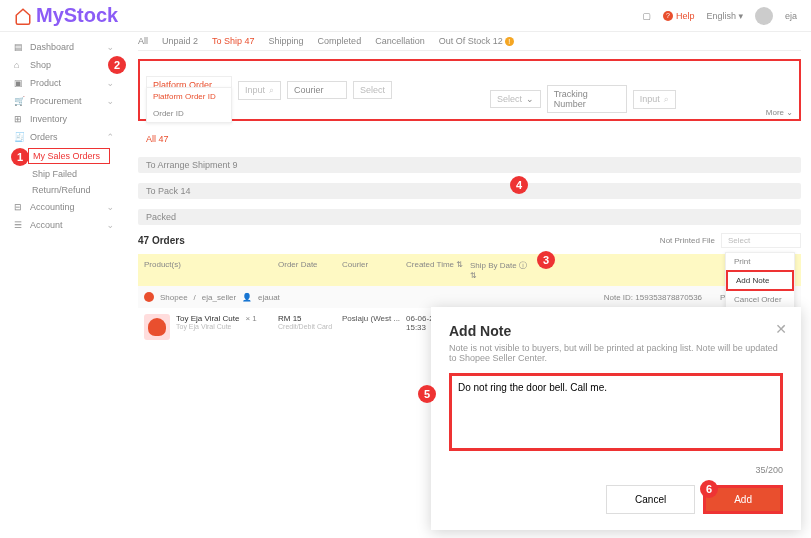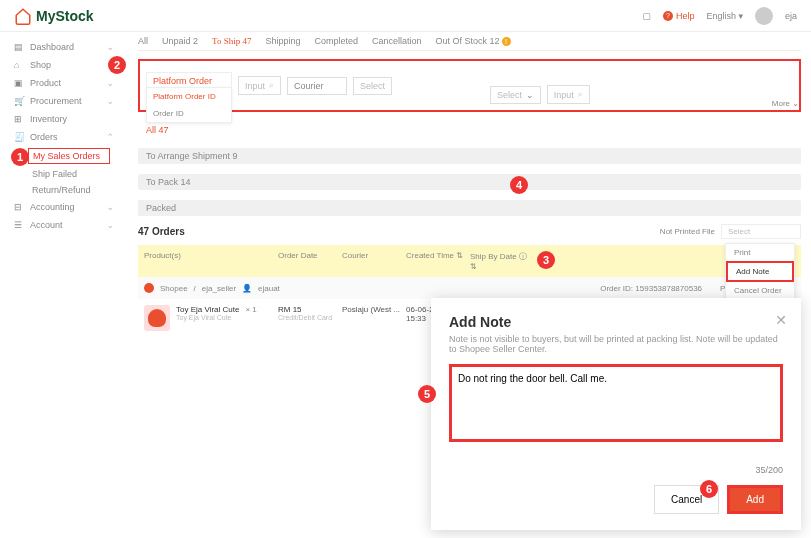--- a/index.html
+++ b/index.html
@@ -1,31 +1,31 @@
 <!DOCTYPE html>
 <html><head>
 <meta charset="utf-8">
 <style>
   * { box-sizing: border-box; margin: 0; padding: 0; font-family: Arial, sans-serif; }
   body { background: #fff; width: 811px; height: 538px; position: relative; font-size: 10px; color: #555; overflow: hidden; }
   .header { height: 32px; display: flex; align-items: center; padding: 0 14px; border-bottom: 1px solid #eee; }
-  .logo { display: flex; align-items: center; gap: 4px; color: #14532d; font-weight: bold; font-size: 14px; }
+  .logo { display: flex; align-items: center; gap: 4px; color: #8b5cf6; font-weight: bold; font-size: 20px; }
   .logo svg { width: 18px; height: 18px; }
   .header-right { margin-left: auto; display: flex; align-items: center; gap: 12px; font-size: 9px; color: #888; }
   .help { color: #e94f2e; display:flex; align-items:flex-start; gap:3px;}
   .avatar { width: 18px; height: 18px; border-radius: 50%; background: #ccc; display:inline-block;}
   .layout { display: flex; }
   .sidebar { width: 128px; padding: 6px 0; }
   .side-item { display: flex; align-items: center; gap: 6px; padding: 4px 14px; color: #888; font-size: 9px; cursor: pointer; }
   .side-item .chev { margin-left: auto; color:#bbb; }
   .side-sub { padding-left: 32px; font-size: 9px; color:#888; padding-top:3px; padding-bottom:3px;}
   .side-sub.sel { border:1.5px solid #e33; color:#e33; margin: 2px 18px 2px 28px; padding: 2px 4px; }
   .main { flex: 1; padding: 4px 10px 0 10px; }
   .tabs { display: flex; gap: 14px; font-size: 9px; color: #888; border-bottom: 1px solid #eee; padding-bottom:4px;}
-  .tabs .tab.active { color:#e94f2e;font-family:Liberation Serif, serif; }
+  .tabs .tab.active { color:#e94f2e; }
   .stock-pill { display:inline-block; width:9px; height:9px; border-radius:50%; background:#f5a623; font-size:7px; color:#fff; text-align:center; line-height:9px; margin-left:2px;}
   .filter-box { border: 2.5px solid #e33; margin-top: 8px; padding: 6px; display:flex; flex-direction:row; gap:6px; position:relative;}
   .filter-row { display:flex; gap:6px; align-items:center;}
   .fdrop { border:1px solid #ddd; padding:3px 6px; font-size:9px; color:#888; background:#fff; display:flex; align-items:center; gap:4px; }
   .fsel { width:86px; color:#e94f2e; border-color:#eee;}
   .finput { flex:1; }
   .sub-dd { position:absolute; left:6px; top:26px; width:86px; background:#fff; border:1px solid #eee; box-shadow:0 1px 3px rgba(0,0,0,0.08); font-size:8px;}
   .sub-dd div { padding:4px 6px; color:#888;}
   .sub-dd div.sel{ color:#e94f2e;}
   .subtabs { display:flex; gap:10px; margin-top:10px; font-size:9px;flex-direction:column;}
@@ -50,23 +50,23 @@
   .more-btn{ border:2px solid #e33; color:#4a7dd8; padding:2px 10px; font-size:8px; display:inline-block;}
   .action-dd{ position:absolute; background:#fff; border:1px solid #eee; box-shadow:0 1px 4px rgba(0,0,0,0.1); font-size:8px; width:70px;}
   .action-dd div{ padding:4px 8px; color:#888;}
   .action-dd div.hl{ border:2px solid #e33; color:#333;}
   .bignum{ position:absolute; width:18px; height:18px; border-radius:50%; background:#e33; color:#fff; font-weight:bold; font-size:11px; display:flex; align-items:center; justify-content:center; z-index:50;}
   .modal{ position:absolute; right:10px; bottom:8px; width:370px; background:#fff; box-shadow:0 2px 14px rgba(0,0,0,0.18); padding:16px 18px;}
   .modal h3{ font-size:14px; color:#333; margin-bottom:4px;}
   .modal .close{ position:absolute; right:14px; top:14px; color:#aaa; font-size:14px; cursor:pointer;}
   .modal .desc{ font-size:9px; color:#999; margin-bottom:10px;}
   .modal textarea{ width:100%; height:78px; border:3px solid #e33; padding:6px; font-size:10px; resize:none; font-family:Arial;}
-  .modal .count{ text-align:right; font-size:9px; color:#888; margin-top:21px;}
+  .modal .count{ text-align:right; font-size:9px; color:#888; margin-top:12px;}
   .modal .btns{ display:flex; justify-content:flex-end; gap:8px; margin-top:10px;}
-  .modal .btn{ padding:6px 16px; font-size:10px; border:1px solid #ddd; background:#fff; cursor:pointer;}
+  .modal .btn{ padding:6px 28px; font-size:10px; border:1px solid #ddd; background:#fff; cursor:pointer;}
   .modal .btn.primary{ background:#e94f2e; color:#fff; border:3px solid #e33;}
   .ico{ display:inline-block; width:10px; height:10px; }
 </style>
 </head>
 <body>
 
 <div class="header">
   <div class="logo">
     <svg viewBox="0 0 24 24" fill="none" stroke="#e94f2e" stroke-width="2">
         <path d="M3 11l9-8 9 8v10a2 2 0 0 1-2 2H5a2 2 0 0 1-2-2z"></path>
@@ -160,26 +160,27 @@
       <div class="sub-dd">
         <div class="sel">Platform Order ID</div>
         <div>Order ID</div>
       </div>
       <div class="filter-row" style="margin-top:18px;">
         <div class="fdrop" style="width:86px;visibility:hidden"></div>
         <div class="fdrop finput">
             <span style="color:#bbb">Select</span>
             <span style="margin-left:auto">⌄</span>
           </div>
+        <div class="fdrop" style="width:80px">Tracking Number</div>
         <div class="fdrop finput">
             <span style="color:#bbb">Input</span>
             <span style="margin-left:auto;color:#ccc">⌕</span>
           </div>
       </div>
-      <div style="position:absolute; right:0; bottom:2px; font-size:8px; color:#888;"><span>More</span> ⌄</div>
+      <div style="position:absolute; right:6px; bottom:2px; font-size:8px; color:#888;"><span>More</span> ⌄</div>
     </div>
 
     <div class="subtabs">
       <span class="st active">All 47</span>
       <span class="st">To Arrange Shipment 9</span>
       <span class="st">To Pack 14</span>
       <span class="st">Packed</span>
     </div>
 
     <div class="orders-head">
@@ -204,21 +205,21 @@
         </div>
       </div>
     </div>
 
     <div class="order-meta">
       <span style="width:10px;height:10px;border-radius:50%;background:#e94f2e;display:inline-block"></span>
       <span>Shopee</span> /
       <span>eja_seller</span>
       <span>👤</span>
       <span>ejauat</span>
-      <span class="oid"><span>Order ID:</span> <span>159353878870536</span></span>
+      <span class="oid"><span>Note ID:</span> <span>159353878870536</span></span>
       <span style="margin-left:12px">Platform</span>
       <span style="color:#4a7dd8">5T98R7HT</span>
     </div>
 
     <div class="order-row">
       <div class="col-prod" style="display:flex;gap:6px;">
         <div class="thumb"></div>
         <div>
           <div class="pname">Toy Eja Viral Cute</div>
           <div class="psub">Toy Eja Viral Cute</div>

